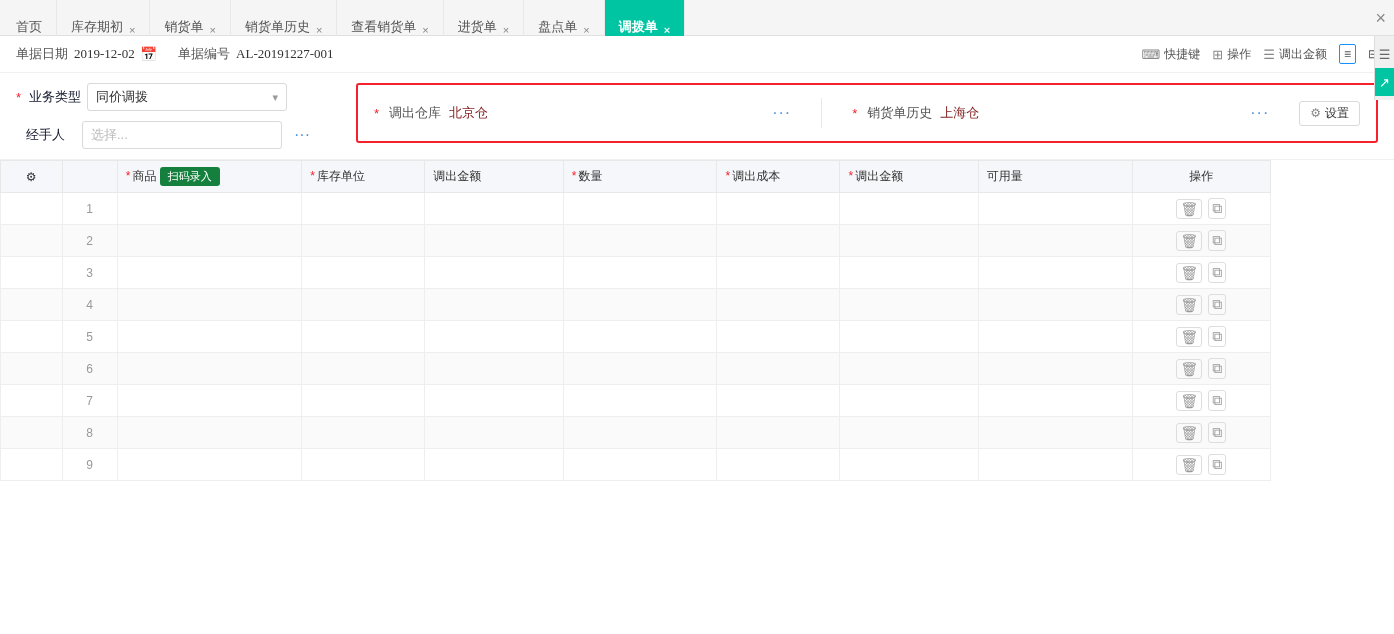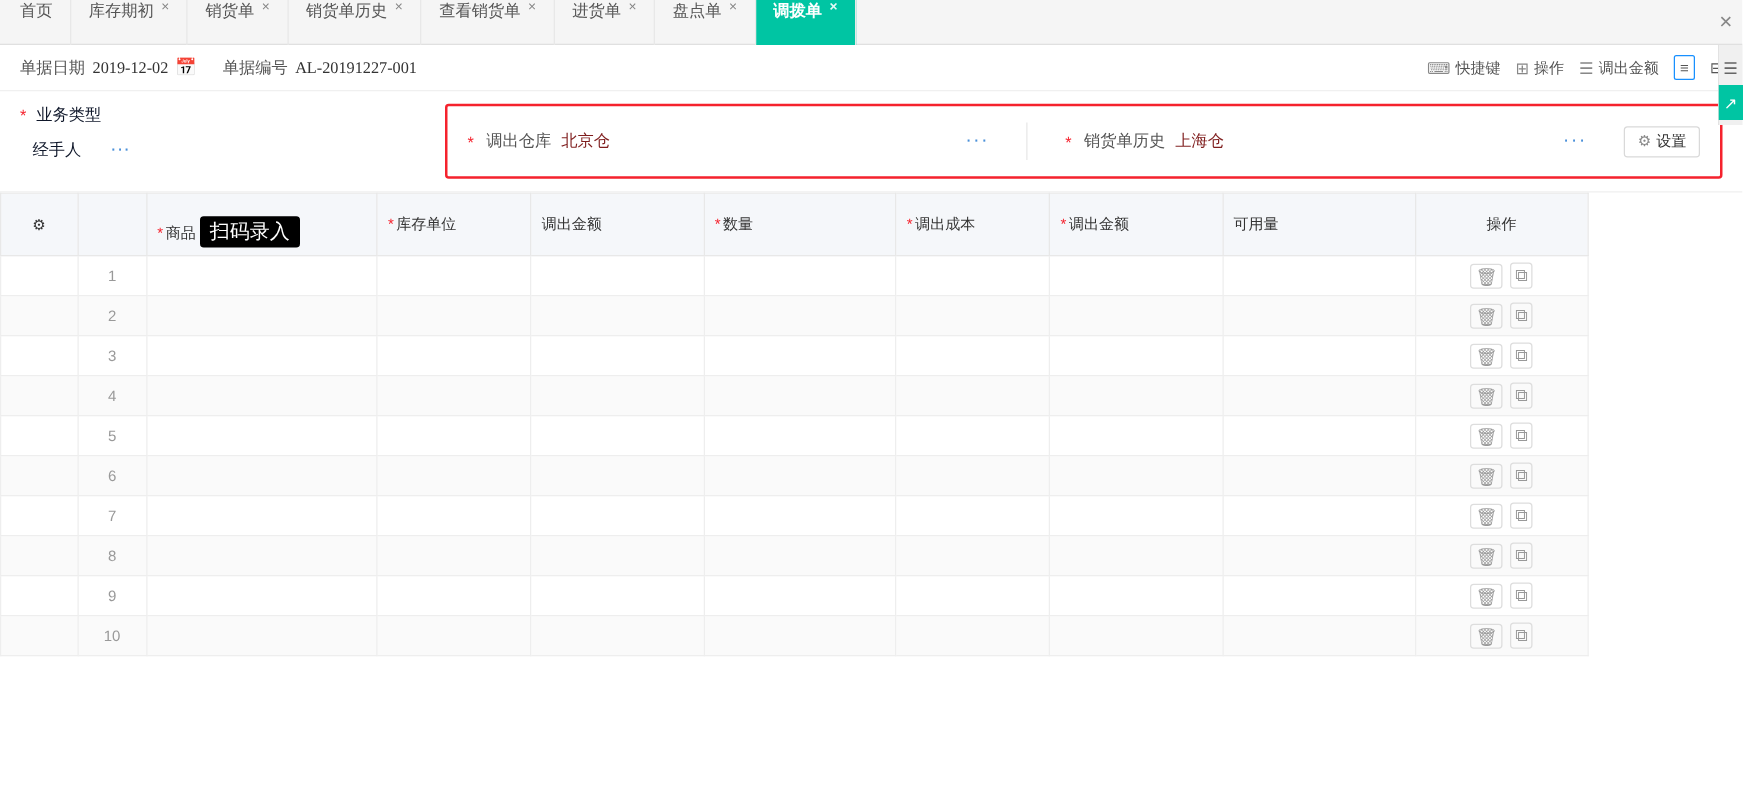--- a/index.html
+++ b/index.html
@@ -8,21 +8,21 @@
     
     .tab-bar {
       display: flex; align-items: center;
       border-bottom: 1px solid #e0e0e0;
       background: #f5f5f5;
       height: 36px;
       padding: 0 8px;
       position: relative;
     }
     .tab {
-      display: flex; align-items: flex-start;
+      display: flex; align-items: flex-end;
       padding: 0 14px; height: 36px;
       cursor: pointer; font-size: 13px; color: #555;
       border-right: 1px solid #e8e8e8;
       white-space: nowrap;
       user-select: none;
     }
     .tab:first-child { padding-left: 8px; }
     .tab.active {
       background: #00c5a3; color: #fff; font-weight: bold;
     }
@@ -136,22 +136,22 @@
     }
     tbody tr:nth-child(even) { background: #fafafa; }
     tbody tr.subtotal-row { background: #fef9e7; }
     .row-num { color: #999; text-align: center; }
     .op-icons { display: flex; gap: 6px; align-items: center; justify-content: center; }
     .op-icon {
       cursor: pointer; font-size: 14px; color: #999;
       border: 1px solid #ddd; border-radius: 3px; padding: 1px 3px;
     }
     .scan-btn {
-      background: #000000; color: #fff; border: none;
-      border-radius: 3px; padding: 2px 8px; font-size: 16px; cursor: pointer; margin-top: 12px;
+      background: #15803d; color: #fff; border: none;
+      border-radius: 3px; padding: 2px 8px; font-size: 11px; cursor: pointer;
     }
     .col-gear { width: 40px; text-align: center; }
     .col-num { width: 36px; text-align: center; }
 
     .main-content {
       display: flex; flex-direction: column;
       height: calc(634px - 36px);
       overflow: hidden;
     }
     .table-section {
@@ -244,23 +244,30 @@
       </div>
     </div>
   </div>
 
   <div class="form-section">
 
     <div class="form-left">
       <div class="form-field">
         <span class="required-star">*</span>
         <span class="field-label">业务类型</span>
+        <div class="field-value-box" style="min-width:200px;">
+          <span>同价调拨</span>
+          <span class="arrow">▾</span>
+        </div>
       </div>
       <div class="form-field">
         <span class="field-label" style="margin-left:10px;">经手人</span>
+        <div class="field-value-box" style="min-width:200px;">
+          <span class="field-select-placeholder">选择...</span>
+        </div>
         <span style="color:#4a90d9;font-size:16px;cursor:pointer;margin-left:6px;">···</span>
       </div>
     </div>
 
     <div class="warehouse-box">
       <div class="warehouse-field">
         <span class="required-star">*</span>
         <span class="wh-label">调出仓库</span>
         <span class="wh-value">北京仓</span>
         <span class="wh-dots">···</span>
@@ -460,37 +467,20 @@
       <td></td>
       <td></td>
       <td></td>
       <td>
         <div class="op-icons">
           <span class="op-icon" title="删除">🗑</span>
           <span class="op-icon" title="复制">⧉</span>
         </div>
       </td>
     </tr>
-            <tr>
-      <td></td>
-      <td class="row-num">10</td>
-      <td></td>
-      <td></td>
-      <td></td>
-      <td></td>
-      <td></td>
-      <td></td>
-      <td></td>
-      <td>
-        <div class="op-icons">
-          <span class="op-icon" title="删除">🗑</span>
-          <span class="op-icon" title="复制">⧉</span>
-        </div>
-      </td>
-    </tr>
           </tbody>
       </table>
     </div>
   </div>
 </div>
 
 <div class="right-sidebar">
   <div class="sidebar-icon">☰</div>
   <div class="sidebar-icon active">↗</div>
 </div>

